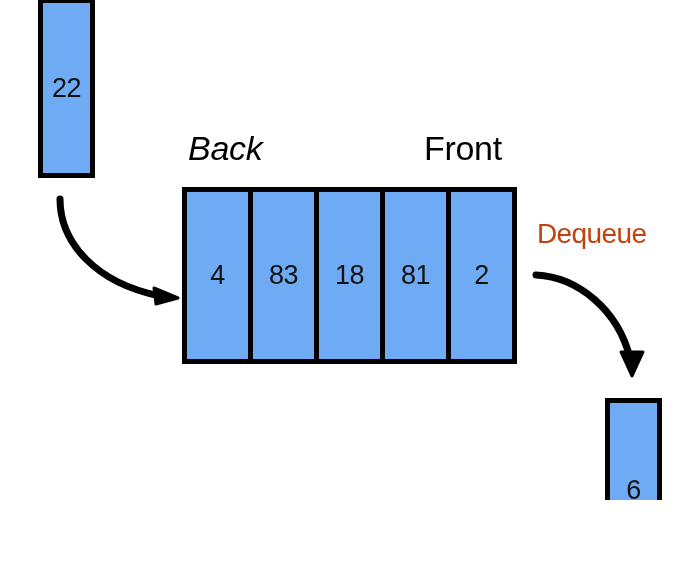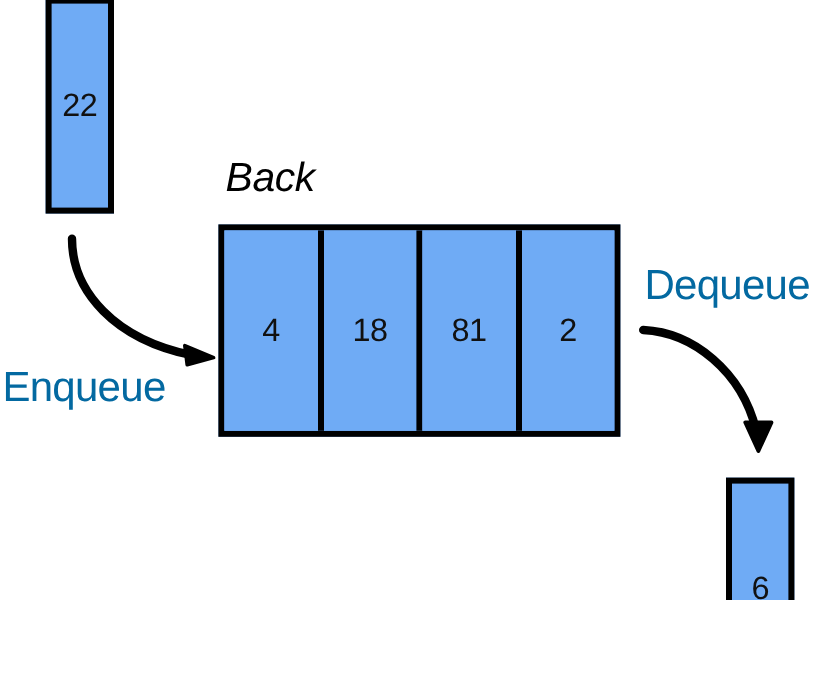--- a/index.html
+++ b/index.html
@@ -70,22 +70,22 @@
     color: #000000;
     line-height: 1;
     white-space: nowrap;
     letter-spacing: -0.3px;
   }
   #label-back { left: 188px; top: 131px; font-style: italic; }
   #label-front { left: 424px; top: 131px; }
   .oplabel {
     position: absolute;
     font-family: "Liberation Sans", sans-serif;
-    font-size: 35px;
-    color: #0369a1;
+    font-size: 28px;
+    color: #c2410c;
     line-height: 1;
     white-space: nowrap;
     letter-spacing: -0.6px;
   }
   #label-enqueue { left: 2px; top: 305px; }
   #label-dequeue { left: 537px; top: 220px; }
   svg.arrow-layer {
     position: absolute;
     left: 0;
     top: 0;
@@ -110,36 +110,39 @@
       <path d="M 60 199 C 60 243 96 283 160 296" fill="none" stroke="#000000" stroke-width="7" stroke-linecap="round"></path>
       <path d="M 178 298 L 154 288 L 156 304 Z" fill="#000000" stroke="#000000" stroke-width="3" stroke-linejoin="round"></path>
     </g>
     <g>
       <path d="M 536 275 C 578 277 618 310 630 358" fill="none" stroke="#000000" stroke-width="7" stroke-linecap="round"></path>
       <path d="M 632 376 L 621 352 L 643 352 Z" fill="#000000" stroke="#000000" stroke-width="3" stroke-linejoin="round"></path>
     </g>
   </svg>
 
   <div class="endlabel" id="label-back">Back</div>
+  <div class="endlabel" id="label-front">Front</div>
 
   <div id="queue">
     <div class="cell">
       <span class="cell-value">4</span>
+    </div>
+    <div class="cell">
+      <span class="cell-value">83</span>
     </div>
     <div class="cell">
       <span class="cell-value">18</span>
     </div>
     <div class="cell">
       <span class="cell-value">81</span>
     </div>
     <div class="cell">
       <span class="cell-value">2</span>
     </div>
   </div>
 
-  <div class="oplabel" id="label-enqueue">Enqueue</div>
   <div class="oplabel" id="label-dequeue">Dequeue</div>
 
   <div class="box" id="box-6">
     <span class="box-label">6</span>
   </div>
 
 </div>
 
 </body></html>

